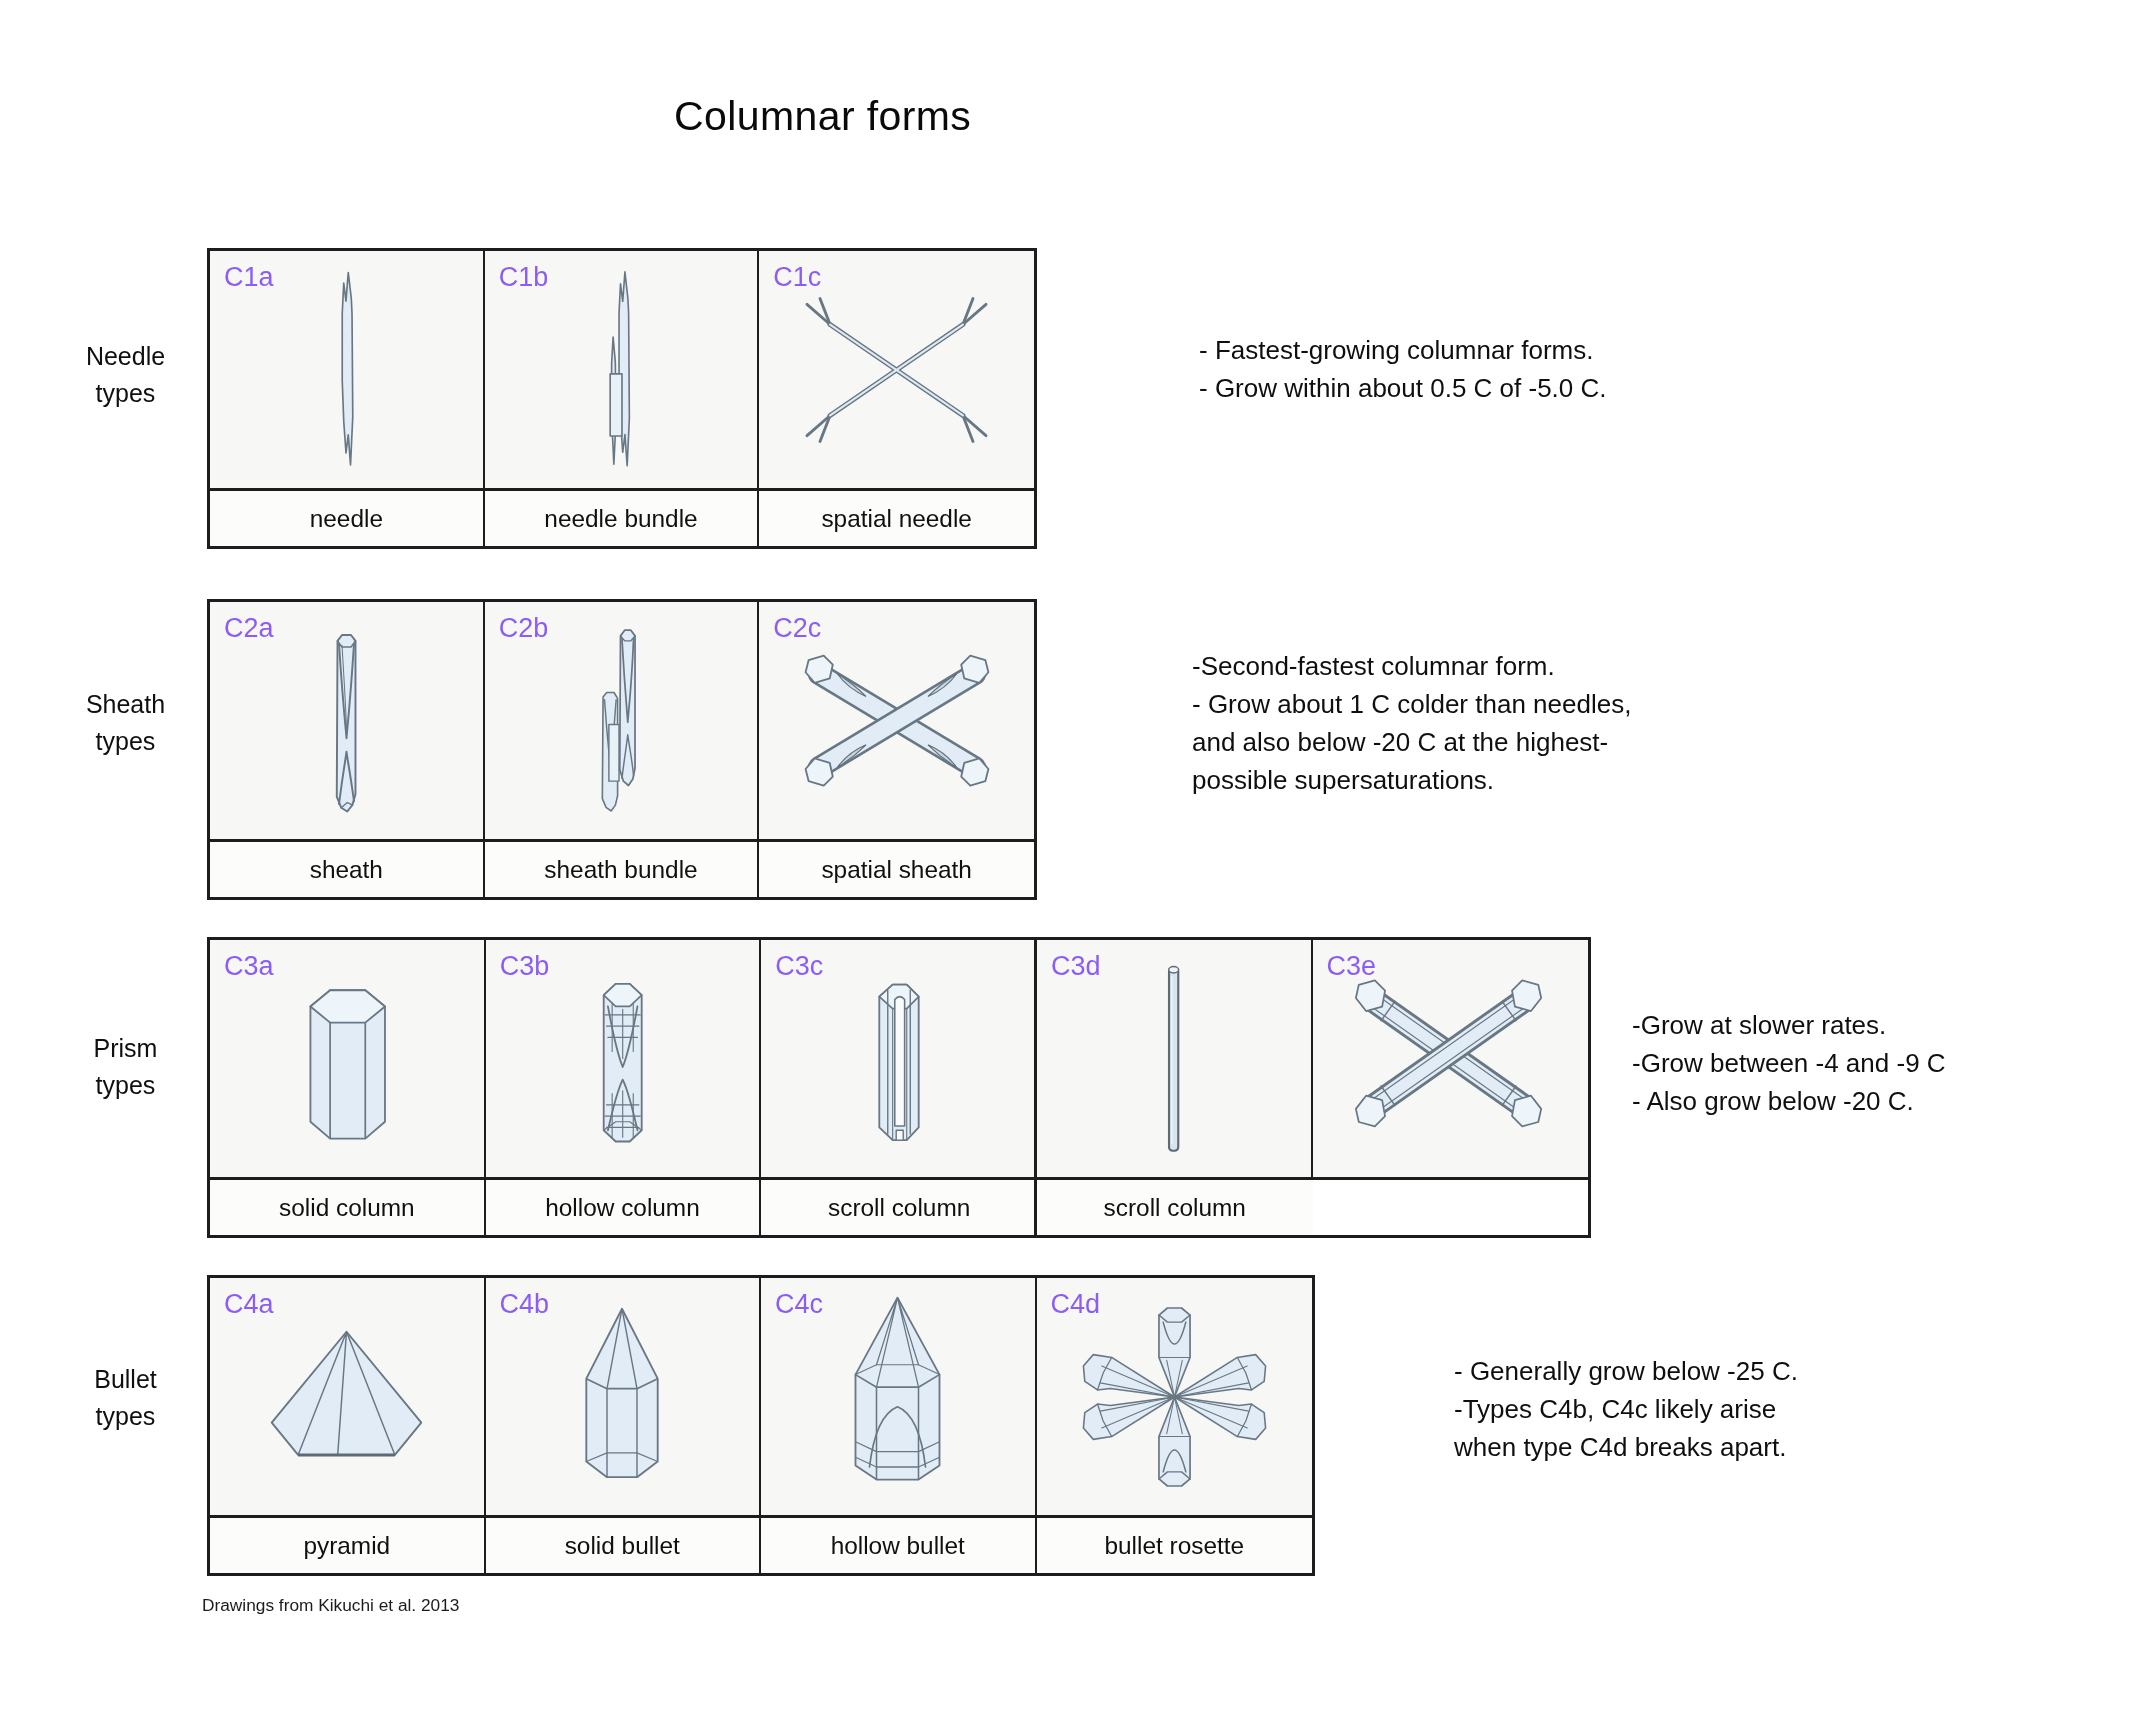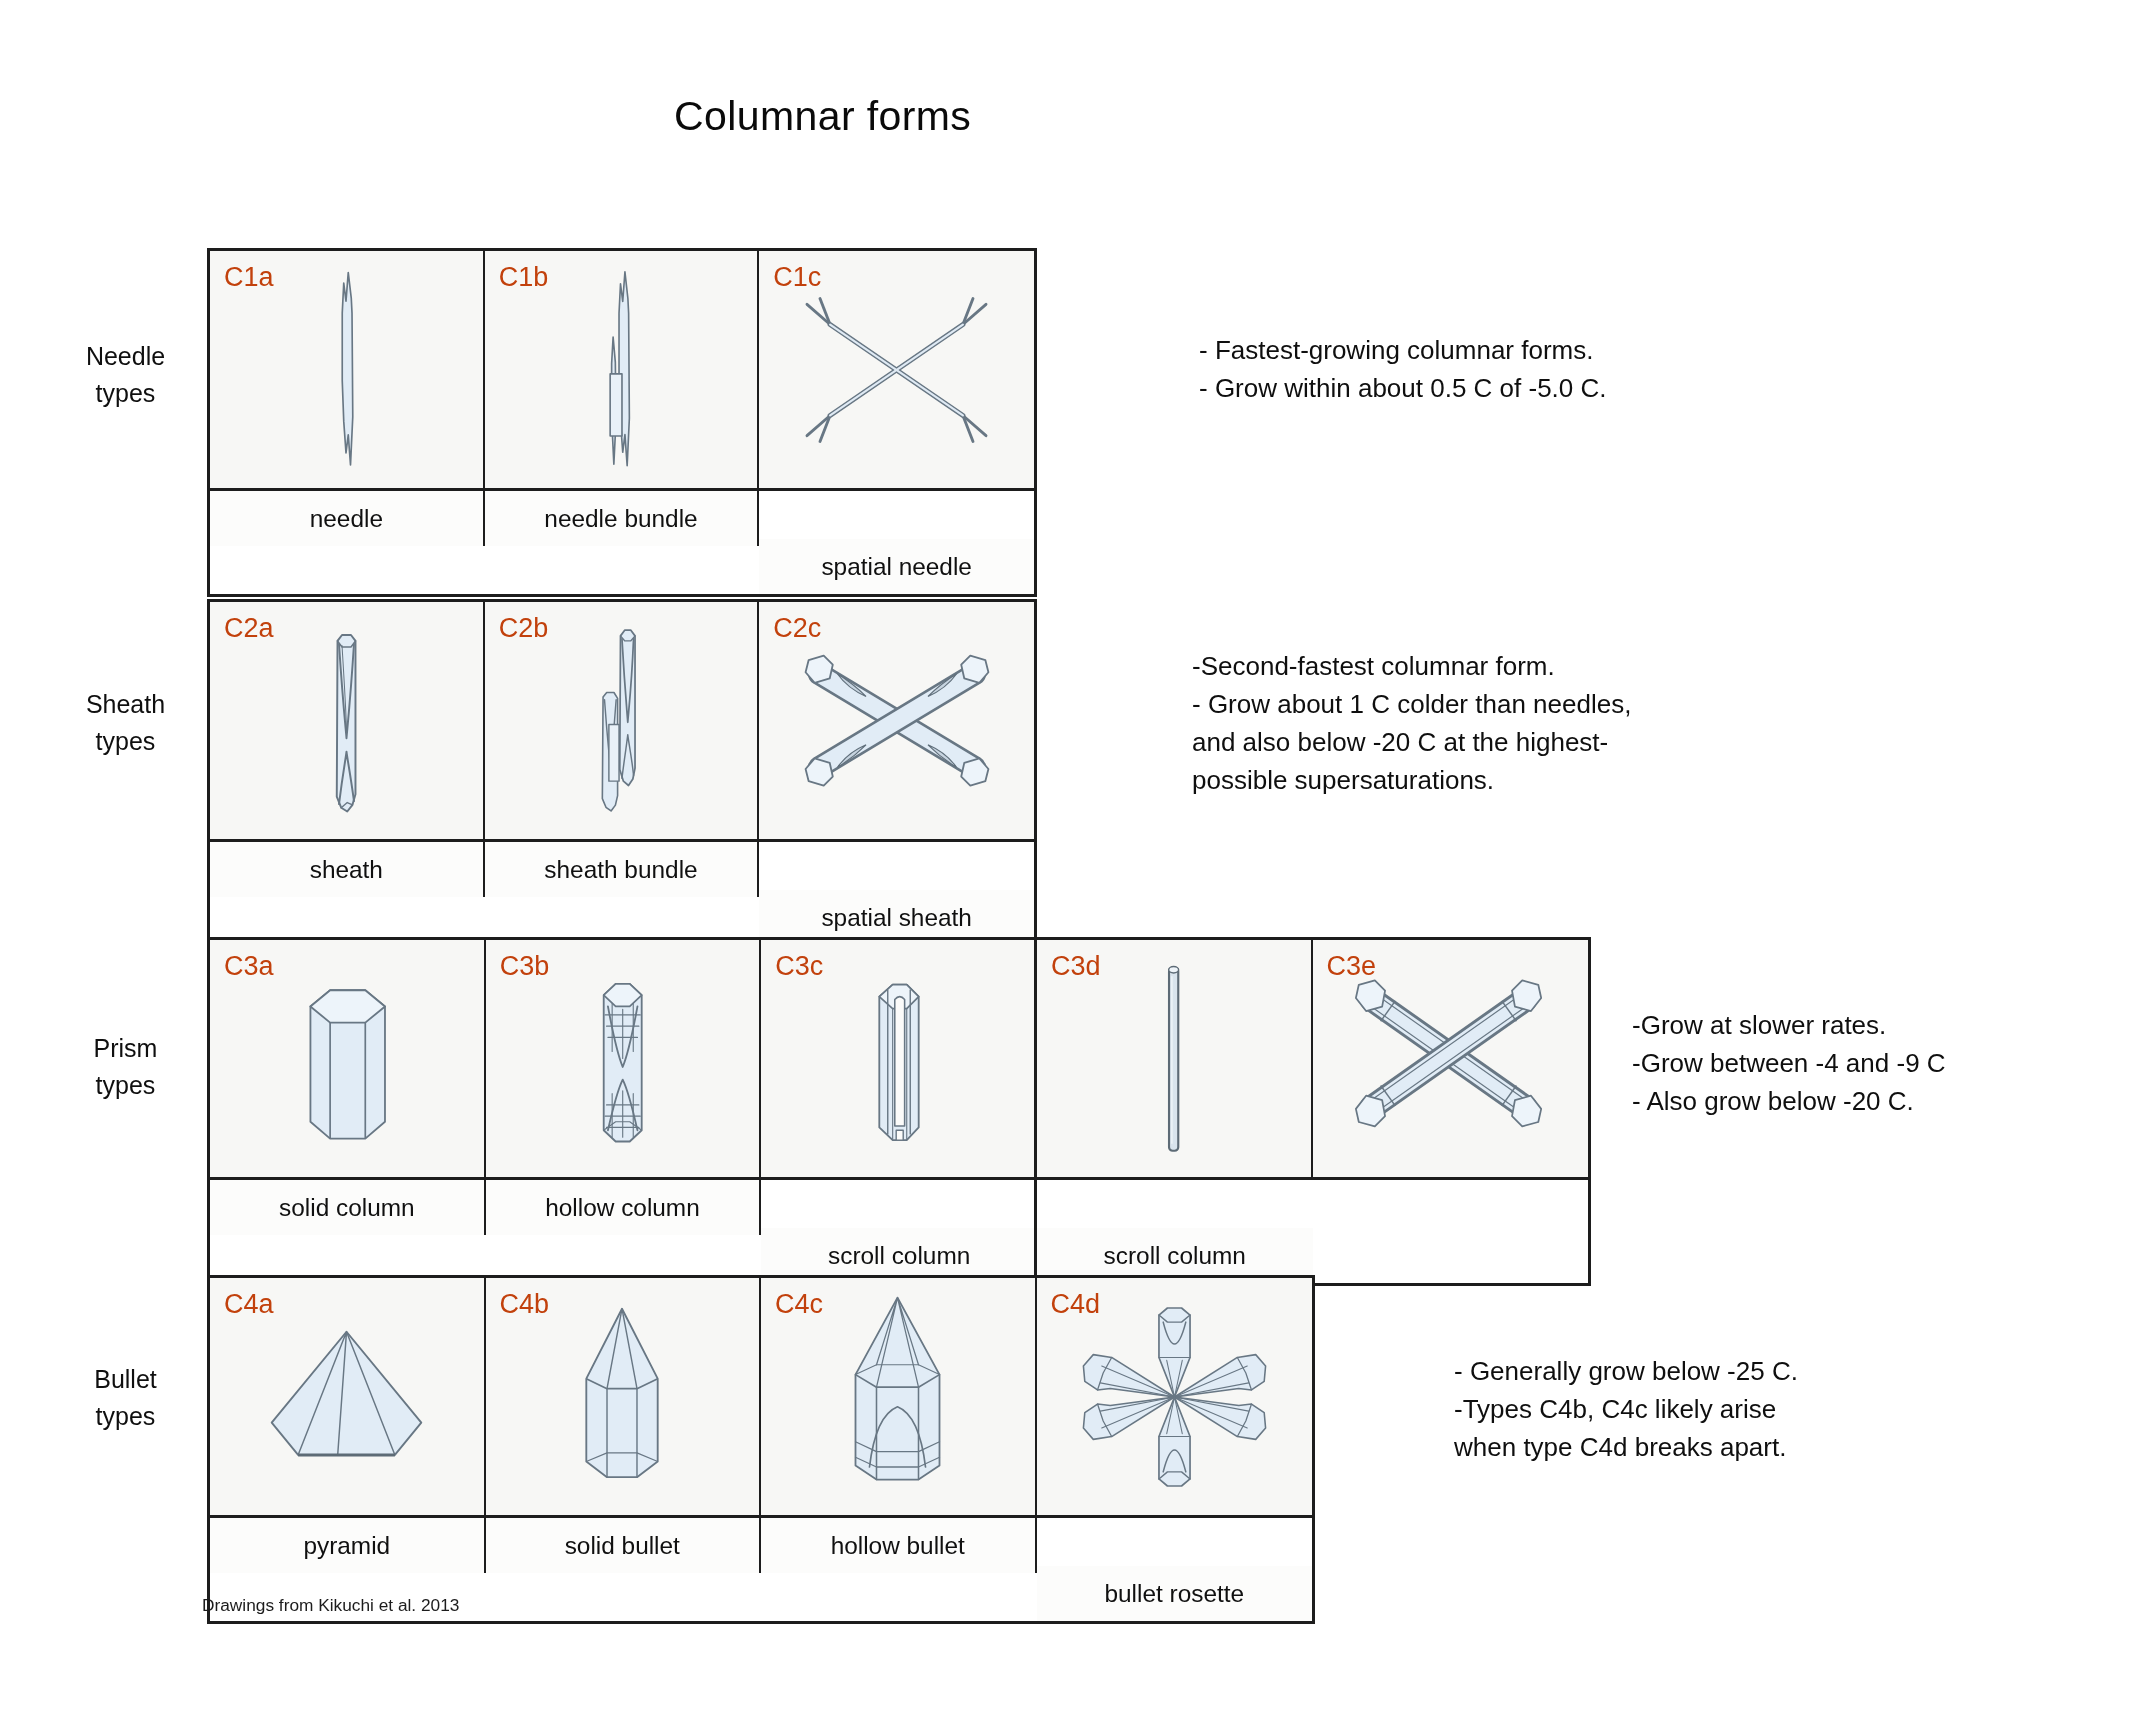--- a/index.html
+++ b/index.html
@@ -9,22 +9,22 @@
   }
   .title{position:absolute;left:674px;top:93px;font-size:41px;letter-spacing:0.4px;color:#0a0a0a;}
   .rowlab{position:absolute;width:173px;left:39px;text-align:center;font-size:25px;line-height:37px;color:#0f0f0f;}
   .ctable{position:absolute;border:3.2px solid #1d1d1d;background:#fff;box-sizing:content-box;}
   .cells{display:grid;}
   .cell{position:relative;background:#f7f7f5;border-right:2.4px solid #1d1d1d;height:237px;}
   .cell.last{border-right:none;}
   .labels{display:grid;border-top:3.2px solid #1d1d1d;}
   .lab{display:flex;align-items:center;justify-content:center;height:55px;background:#fcfcfb;
        border-right:2.4px solid #1d1d1d;font-size:24.4px;color:#101010;}
-  .lab.last{border-right:none;margin-top:48px;}
-  .code{position:absolute;top:11px;left:14px;font-size:27px;color:#c2410c;}
+  .lab.last{border-right:none;}
+  .code{position:absolute;top:11px;left:14px;font-size:27px;color:#8b5cf6;}
   .art{position:absolute;left:0;top:0;right:0;bottom:0;display:flex;align-items:center;justify-content:center;}
   .notes{position:absolute;font-size:26px;line-height:38px;color:#0f0f0f;white-space:nowrap;}
   .caption{position:absolute;left:202px;top:1585px;font-size:17.3px;color:#1c1c1c;margin-top:10px;}
   svg{display:block;}
 </style>
 </head>
 <body>
 
 <div class="title">Columnar forms</div>
 

